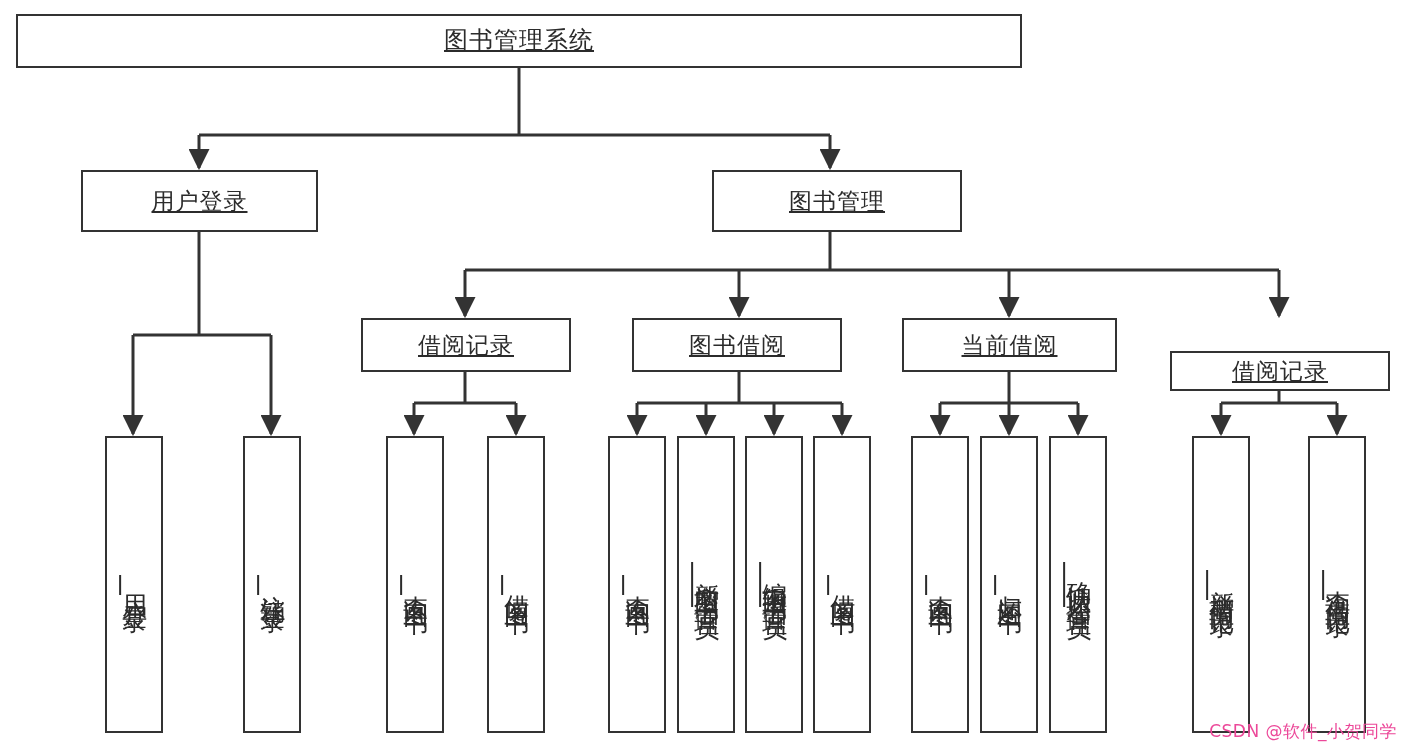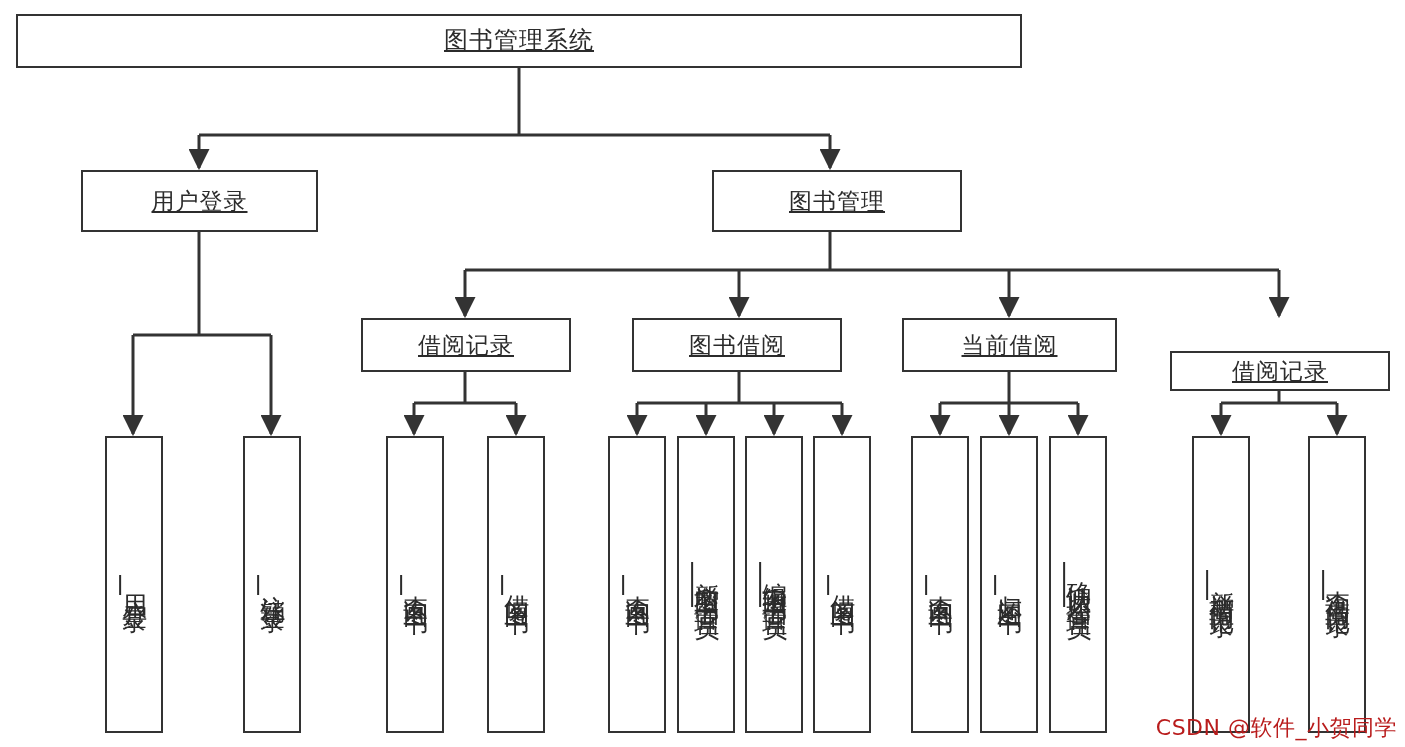--- a/index.html
+++ b/index.html
@@ -16,22 +16,22 @@
   
   .node.h .lbl{font-size:23px;letter-spacing:1px;white-space:nowrap;}
   .node.root .lbl{font-size:24px;}
 
   
   .node.v{padding:6px 2px;align-items:center;}
   .node.v .lbl{writing-mode:vertical-rl;text-orientation:upright;
                font-size:25px;letter-spacing:5px;line-height:1.05;
                white-space:nowrap;}
 
-  #watermark{position:absolute;right:8px;bottom:4px;font-size:22px;
-             color:#b91c1c;white-space:nowrap;letter-spacing:.5px;}
+  #watermark{position:absolute;right:8px;bottom:4px;font-size:17px;
+             color:#ec4899;white-space:nowrap;letter-spacing:.5px;}
 </style>
 </head>
 <body>
 
 <div id="diagram-root">
 
   <svg id="wires" viewBox="0 0 1405 747" xmlns="http://www.w3.org/2000/svg">
     <defs>
       <marker id="arrow" viewBox="0 0 10 10" refX="9" refY="5" markerWidth="7" markerHeight="7" orient="auto-start-reverse">
         <path d="M 0 0 L 10 5 L 0 10 z" fill="#333333"></path>

